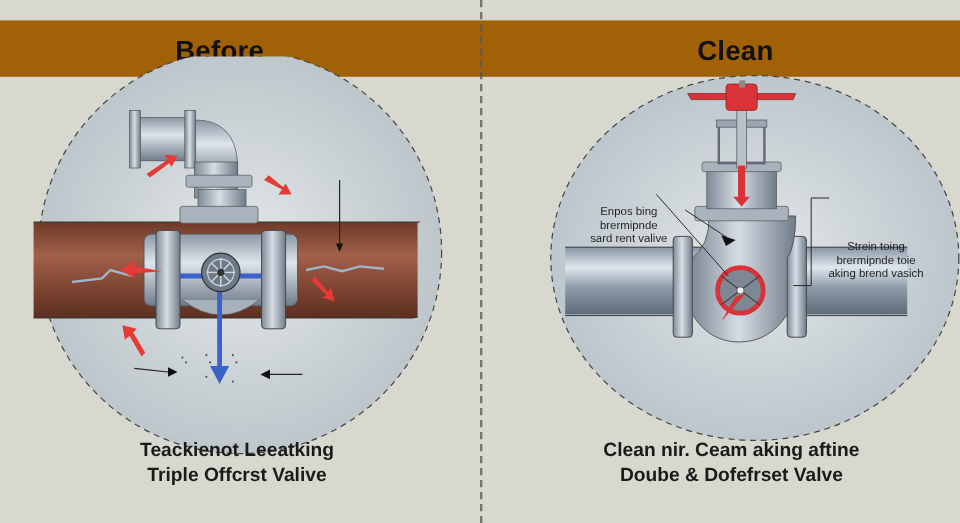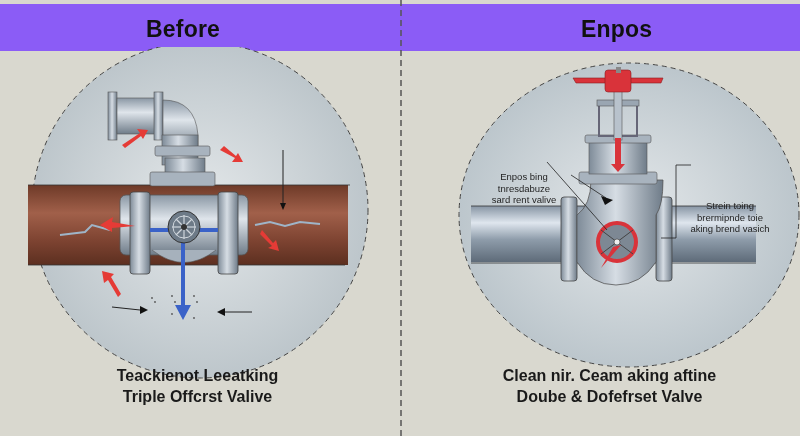--- a/index.html
+++ b/index.html
@@ -1,36 +1,36 @@
 <!DOCTYPE html>
 <html><head>
 <meta charset="utf-8">
 <style>
   html, body { margin:0; padding:0; }
   body { width:800px; height:436px; overflow:hidden; background:#d9d8cf; font-family:"Liberation Sans", sans-serif; position:relative; }
-  .header { position:absolute; top:4px; left:0; width:800px; height:47px; background:#8b5cf6;text-decoration:underline; }
+  .header { position:absolute; top:17px; left:0; width:800px; height:47px; background:#a16207;text-decoration:underline; }
   .header-title { position:absolute; top:12px; font-size:23px; font-weight:bold; color:#111; letter-spacing:0.2px; }
   .title-before { left:146px; }
   .title-after { left:581px; }
   .divider { position:absolute; left:400px; top:0; width:0; height:436px; border-left:2px dashed #555; opacity:0.75; }
   .panel { position:absolute; top:47px; width:399px; height:363px; }
   .panel-left { left:0; }
   .panel-right { left:401px; }
   .caption { position:absolute; width:399px; text-align:center; font-size:16px; font-weight:bold; color:#1a1a1a; line-height:21px; }
   .cap-left { top:365px; left:-2px; }
   .cap-right { top:365px; left:0; }
   .callout { position:absolute; font-size:9.5px; color:#1f1f1f; text-align:center; line-height:11.5px; }
   svg { position:absolute; left:0; top:0; }
 </style>
 </head>
 <body>
 
 <div class="header">
   <div class="header-title title-before">Before</div>
-  <div class="header-title title-after">Enpos</div>
+  <div class="header-title title-after">Clean</div>
 </div>
 <div class="divider"></div>
 
 <div class="panel panel-left">
   <svg width="399" height="389" viewBox="0 47 399 389">
     <defs>
       <radialGradient id="bgL" cx="50%" cy="50%" r="50%">
         <stop offset="0%" stop-color="#e4e8ea"></stop>
         <stop offset="100%" stop-color="#bdc6cb"></stop>
       </radialGradient>
@@ -174,21 +174,21 @@
 
     <g stroke="#222" stroke-width="0.8" fill="none">
       <line x1="546" y1="162" x2="606" y2="230"></line>
       <polyline points="690,165 675,165 675,238 660,238"></polyline>
       <line x1="570" y1="175" x2="605" y2="198"></line>
     </g>
     <polygon points="600,196 612,200 604,205" fill="#111"></polygon>
   </svg>
   <div class="callout" style="left:73px; top:124px; width:100px;">
     <div>Enpos bing</div>
-    <div>tnresdabuze</div>
+    <div>brermipnde</div>
     <div>sard rent valive</div>
   </div>
   <div class="callout" style="left:283px; top:153px; width:92px;text-align:center;">
     <div>Strein toing</div>
     <div>brermipnde toie</div>
     <div>aking brend vasich</div>
   </div>
 </div>
 <div class="caption cap-right" style="left:410px;">
   <div>Clean nir. Ceam aking aftine</div>

